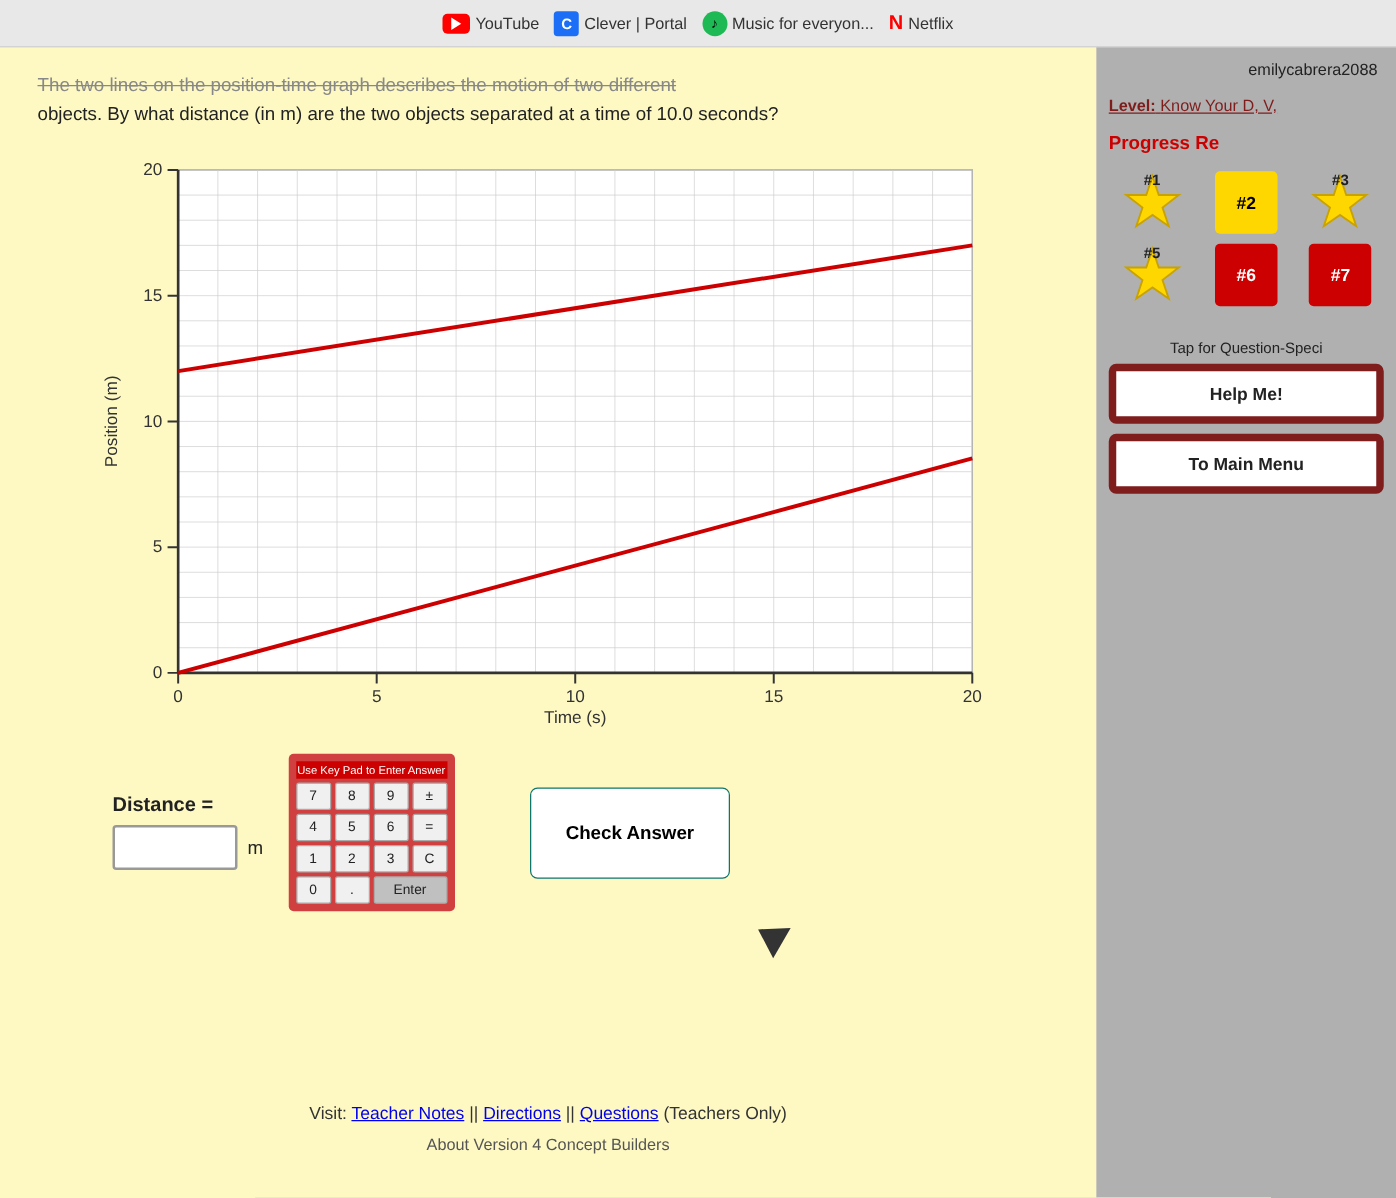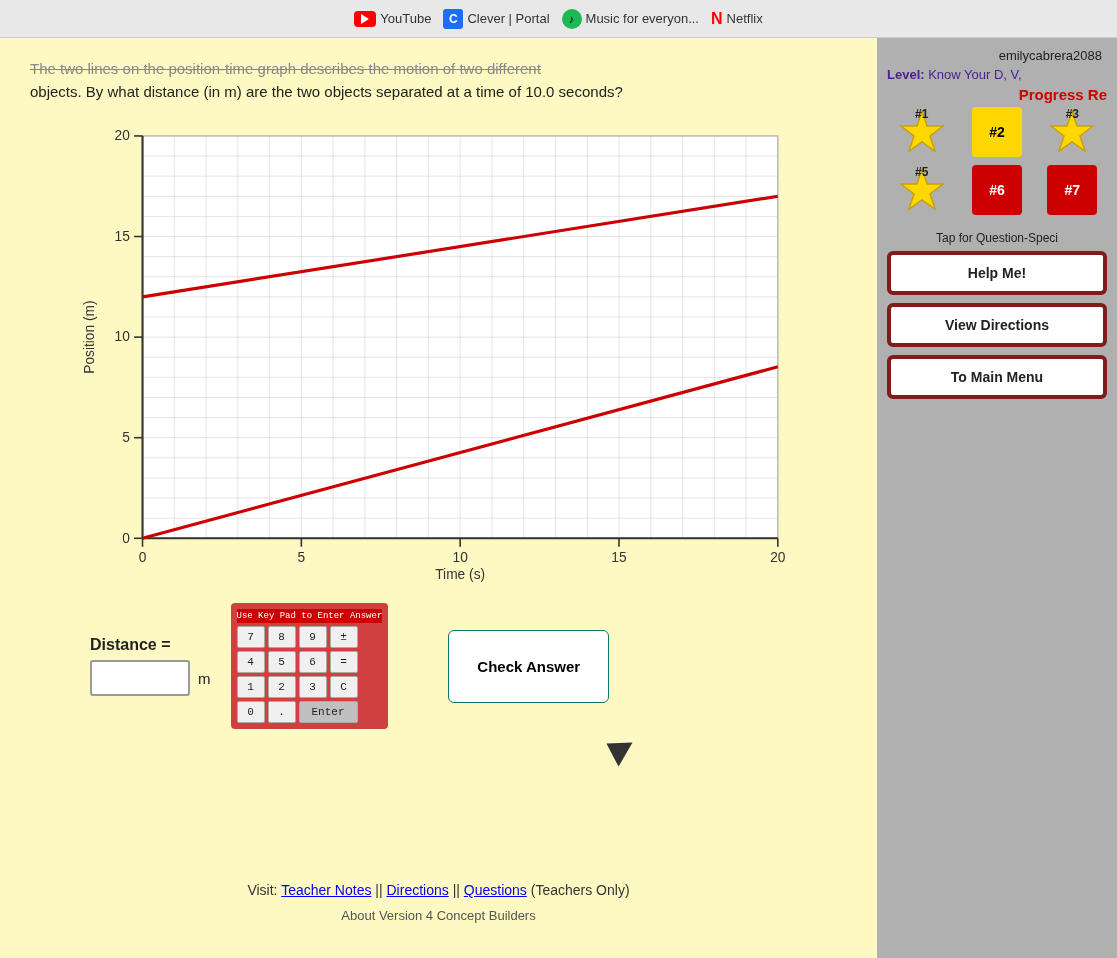--- a/index.html
+++ b/index.html
@@ -119,21 +119,20 @@
     .distance-label {
       font-size: 16px;
       font-weight: bold;
       color: #222;
     }
 
     .keypad-container {
       background: #d04040;
       padding: 6px;
       border-radius: 4px;
-      font-family: Liberation Mono, monospace;
     }
     .keypad-grid {
       display: grid;
       grid-template-columns: repeat(4, 28px);
       gap: 3px;
     }
     .keypad-btn {
       width: 28px;
       height: 22px;
       background: #f0f0f0;
@@ -211,41 +210,43 @@
       color: #555;
     }
 
     
     .right-panel {
       width: 240px;
       background: #b0b0b0;
       display: flex;
       flex-direction: column;
       padding: 10px;
+      gap: 10px;
       overflow: hidden;
     }
 
     .user-info {
       text-align: right;
       font-size: 13px;
       color: #222;
       padding-right: 5px;
     }
 
     .level-info {
       font-size: 13px;
-      color: #4c1d95;
+      color: #7f1d1d;
       padding: 4px 0;
+      text-decoration: underline;
     }
 
     .progress-header {
       font-size: 15px;
       font-weight: bold;
       color: #cc0000;
-      text-align: right;
+      text-align: left;
     }
 
     .stars-grid {
       display: grid;
       grid-template-columns: repeat(3, 1fr);
       gap: 6px;
       padding: 4px 0;
     }
 
     .star-item {
@@ -275,21 +276,21 @@
       text-align: center;
       margin-bottom: 6px;
     }
 
     .side-btn {
       display: block;
       width: 100%;
       padding: 10px 8px;
       margin-bottom: 8px;
       background: white;
-      border: 4px solid #7f1d1d;
+      border: 6px solid #7f1d1d;
       border-radius: 6px;
       font-size: 14px;
       font-weight: bold;
       text-align: center;
       cursor: pointer;
       color: #222;
     }
 
     
     .cursor-arrow {
@@ -519,19 +520,18 @@
       <div class="star-item">
         <div class="star-red-box">
           <span>#7</span>
         </div>
       </div>
     </div>
 
     <div class="help-section">
       <div class="help-text">Tap for Question-Speci</div>
       <button class="side-btn">Help Me!</button>
-      <button class="side-btn">View Directions</button>
       <button class="side-btn">To Main Menu</button>
     </div>
 
   </div>
 
 </div>
 
 </body></html>

